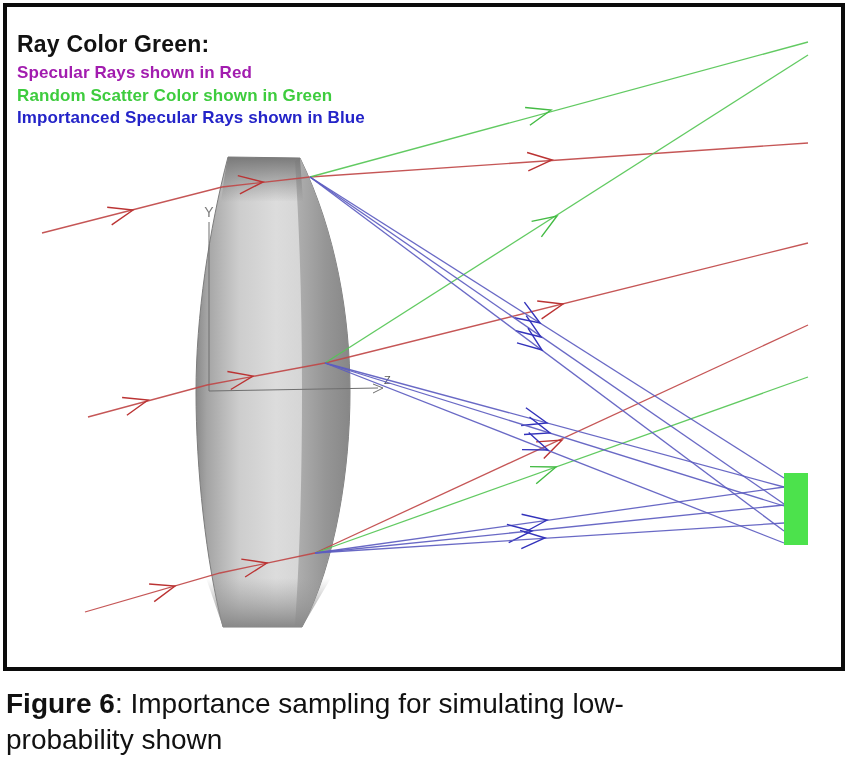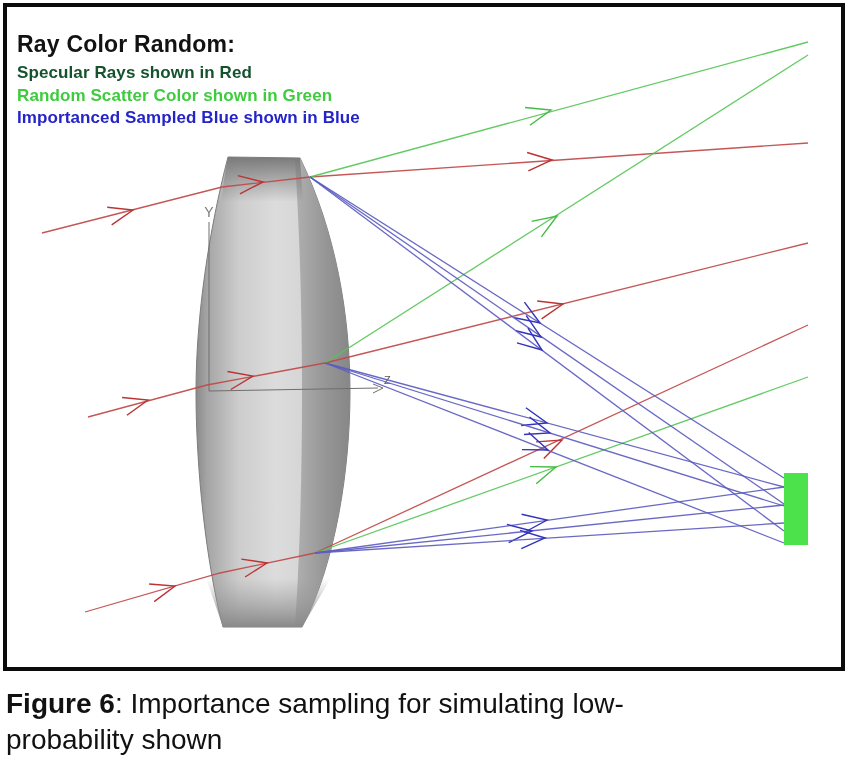--- a/index.html
+++ b/index.html
@@ -162,21 +162,21 @@
       <path d="M 506.9 524.4 L 532 531 L 508.7 542.6" fill="none" stroke="#3333bb" stroke-width="1.4"></path>
     </g>
     <g>
       <polyline points="315,553 784,523" fill="none" stroke="#5c5cc0" stroke-width="1.3" opacity="0.92"></polyline>
       <path d="M 520.1 530.4 L 545 538 L 521.3 548.7" fill="none" stroke="#3333bb" stroke-width="1.4"></path>
     </g>
     <rect x="784" y="473" width="24" height="72" fill="#4ce24c"></rect>
   </svg>
 
 <div class="legend">
-  <div class="legend-title">Ray Color Random:</div>
-  <div class="legend-item" style="color: #14532d;">Specular Rays shown in Red</div>
+  <div class="legend-title">Ray Color Green:</div>
+  <div class="legend-item" style="color: #a21caf;">Specular Rays shown in Red</div>
   <div class="legend-item" style="color: rgb(62, 204, 62);">Random Scatter Color shown in Green</div>
-  <div class="legend-item" style="color: rgb(36, 36, 200);">Importanced Sampled Blue shown in Blue</div>
+  <div class="legend-item" style="color: rgb(36, 36, 200);">Importanced Specular Rays shown in Blue</div>
 </div>
 
 <div class="caption">
   <b>Figure 6</b><span>: Importance sampling for simulating low-probability shown</span>
 </div>
 
 </body></html>

